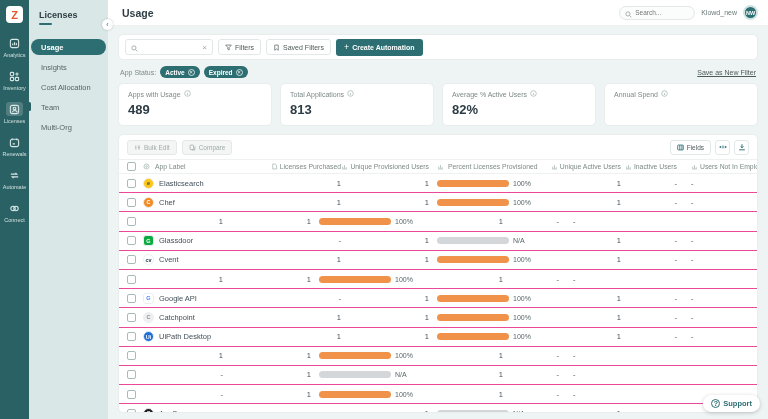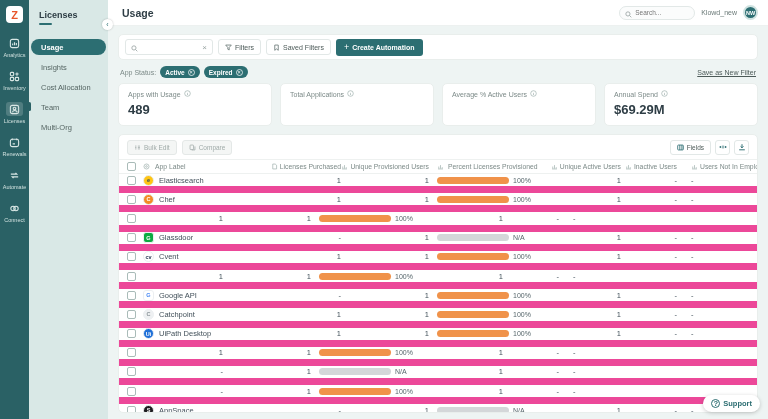--- a/index.html
+++ b/index.html
@@ -68,21 +68,21 @@
   .ghost-btn svg { stroke:#a0aba9; fill:none; stroke-width:1.1; }
   .table-toolbar-right { margin-left:auto; display:flex; gap:4px; }
   .fields-btn { height:15px; border:1px solid #e2e8e7; border-radius:3px; background:#fff; color:#4c5a58; font-size:6.5px; display:flex; align-items:center; gap:3px; padding:0 6px; cursor:pointer; }
   .icon-btn { width:15px; height:15px; border:1px solid #e2e8e7; border-radius:3px; background:#fff; display:flex; align-items:center; justify-content:center; cursor:pointer; }
   .icon-btn svg, .fields-btn svg { stroke:#2c6e72; fill:none; stroke-width:1.2; }
 
   .thead { display:flex; align-items:center; height:15px; border-top:1px solid #eef1f0; border-bottom:1px solid #eef1f0; flex-shrink:0; overflow:hidden; }
   .th { font-size:6.8px; color:#7c8a88; display:flex; align-items:center; gap:2px; white-space:nowrap; }
   .th svg { stroke:#9fb0ae; fill:none; stroke-width:1; flex-shrink:0; }
   .tbody { flex:1; overflow:hidden; }
-  .tr { display:flex; align-items:center; height:19.2px; border-bottom:7px solid #ec4899; overflow:hidden; }
+  .tr { display:flex; align-items:center; height:19.2px; border-bottom:1px solid #ec4899; overflow:hidden; }
 
   .col-check { width:24px; display:flex; justify-content:center; flex-shrink:0; }
   .col-app   { width:118px; display:flex; align-items:center; gap:5px; flex-shrink:0; }
   .col-purch { width:88px; justify-content:flex-end; padding-right:8px; flex-shrink:0; }
   .col-prov  { width:88px; justify-content:flex-end; padding-right:8px; flex-shrink:0; }
   .col-pct   { width:126px; display:flex; align-items:center; gap:4px; flex-shrink:0; }
   .col-act   { width:64px; justify-content:flex-end; padding-right:6px; flex-shrink:0; }
   .col-inact { width:56px; justify-content:flex-end; padding-right:6px; flex-shrink:0; }
   .col-roster{ width:120px; padding-left:8px; flex-shrink:0; }
   .th.col-purch,.th.col-prov,.th.col-act,.th.col-inact { display:flex; }
@@ -261,39 +261,40 @@
           <div class="stat-value">489</div>
         </div>
         <div class="stat-card">
           <div class="stat-label">
               <span>Total Applications</span>
             <span class="info-ico"><svg width="7" height="7" viewBox="0 0 10 10">
                   <circle cx="5" cy="5" r="4"></circle>
                   <path d="M5 4.5V7.2M5 3v.2"></path>
                 </svg></span>
             </div>
+          <div class="stat-value">813</div>
         </div>
         <div class="stat-card">
           <div class="stat-label">
               <span>Average % Active Users</span>
             <span class="info-ico"><svg width="7" height="7" viewBox="0 0 10 10">
                   <circle cx="5" cy="5" r="4"></circle>
                   <path d="M5 4.5V7.2M5 3v.2"></path>
                 </svg></span>
             </div>
+          <div class="stat-value">82%</div>
         </div>
         <div class="stat-card">
           <div class="stat-label">
               <span>Annual Spend</span>
             <span class="info-ico"><svg width="7" height="7" viewBox="0 0 10 10">
                   <circle cx="5" cy="5" r="4"></circle>
                   <path d="M5 4.5V7.2M5 3v.2"></path>
                 </svg></span>
             </div>
-          <div class="stat-value">$69.29M</div>
         </div>
       </div>
 
       <div class="table-card">
 
         <div class="table-toolbar">
           <button class="ghost-btn">
             <svg width="7" height="7" viewBox="0 0 10 10">
                 <path d="M1.5 3h2M1.5 5h2M1.5 7h2M5.5 3h3M5.5 5h3M5.5 7h3"></path>
               </svg>

